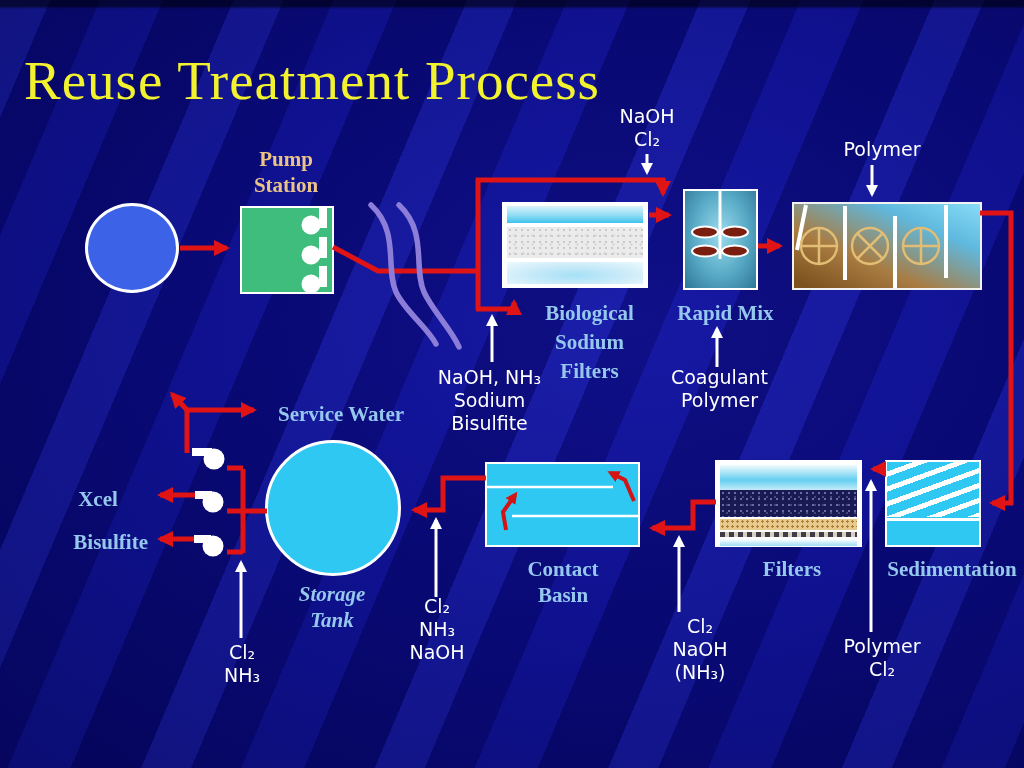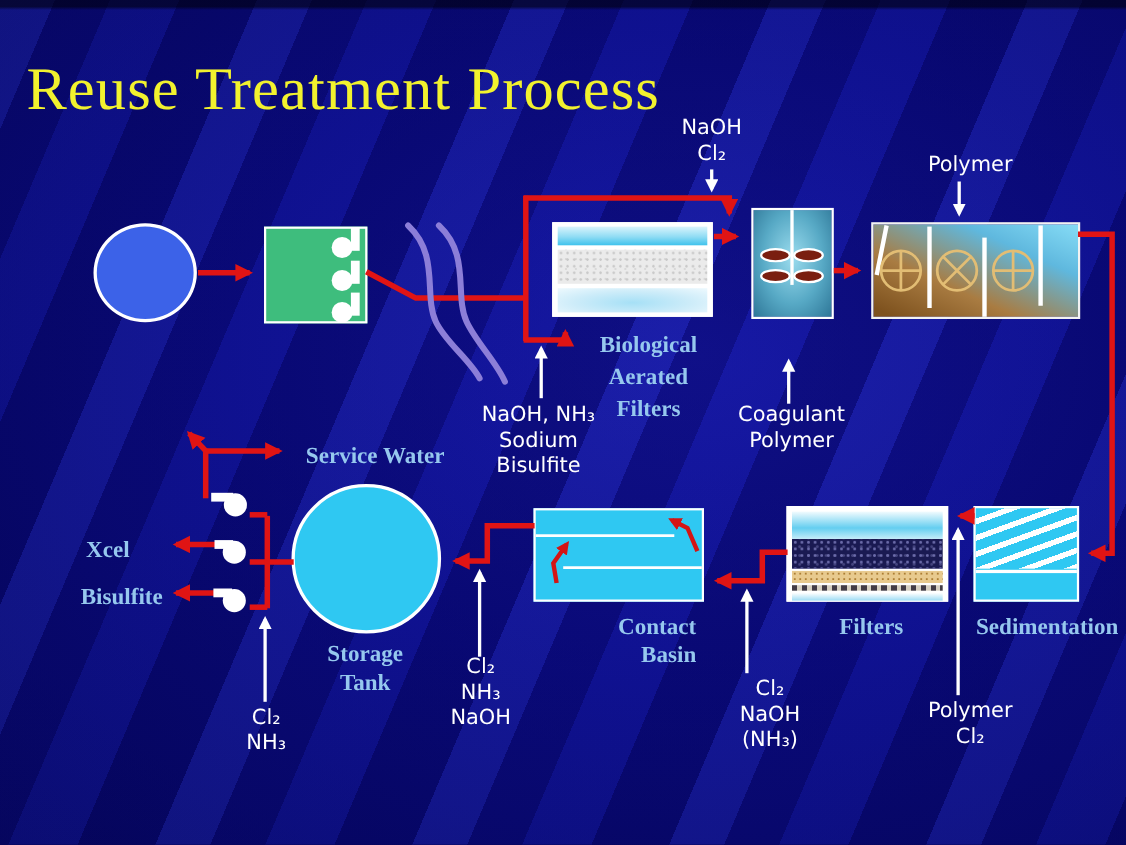--- a/index.html
+++ b/index.html
@@ -201,28 +201,31 @@
       <line x1="872" y1="165" x2="872" y2="194" marker-end="url(#mw)"></line>
       <line x1="492" y1="362" x2="492" y2="317" marker-end="url(#mw)"></line>
       <line x1="717" y1="367" x2="717" y2="329" marker-end="url(#mw)"></line>
       <line x1="436" y1="597" x2="436" y2="520" marker-end="url(#mw)"></line>
       <line x1="679" y1="612" x2="679" y2="538" marker-end="url(#mw)"></line>
       <line x1="871" y1="632" x2="871" y2="482" marker-end="url(#mw)"></line>
       <line x1="241" y1="638" x2="241" y2="563" marker-end="url(#mw)"></line>
     </g>
   </svg>
 
+  <div class="lbl tan" style="left:236px;top:146px;width:100px;">Pump
+Station</div>
   <div class="lbl blue" style="left:507px;top:299px;width:165px;line-height:29px;">Biological
-Aerated
+Sodium
 Filters</div>
+  <div class="lbl blue" style="left:653px;top:300px;width:145px;">Rapid Mix</div>
   <div class="lbl blue" style="left:867px;top:556px;width:170px;">Sedimentation</div>
   <div class="lbl blue" style="left:722px;top:556px;width:140px;">Filters</div>
-  <div class="lbl blue" style="left:493px;top:556px;width:140px;text-align:right;">Contact
+  <div class="lbl blue" style="left:493px;top:556px;width:140px;">Contact
 Basin</div>
-  <div class="lbl blue" style="left:262px;top:581px;width:140px;">Storage
+  <div class="lbl blue" style="left:262px;top:581px;width:140px;font-style:italic;">Storage
 Tank</div>
   <div class="lbl blue" style="left:278px;top:401px;white-space:nowrap;">Service Water</div>
   <div class="lbl blue" style="left:48px;top:486px;width:100px;text-align:center;">Xcel</div>
   <div class="lbl blue" style="left:38px;top:529px;width:110px;text-align:right;">Bisulfite</div>
 
   <div class="lbl chem" style="left:597px;top:105px;width:100px;">NaOH
 Cl₂</div>
   <div class="lbl chem" style="left:832px;top:138px;width:100px;">Polymer</div>
   <div class="lbl chem" style="left:407px;top:366px;width:165px;">NaOH, NH₃
 Sodium

